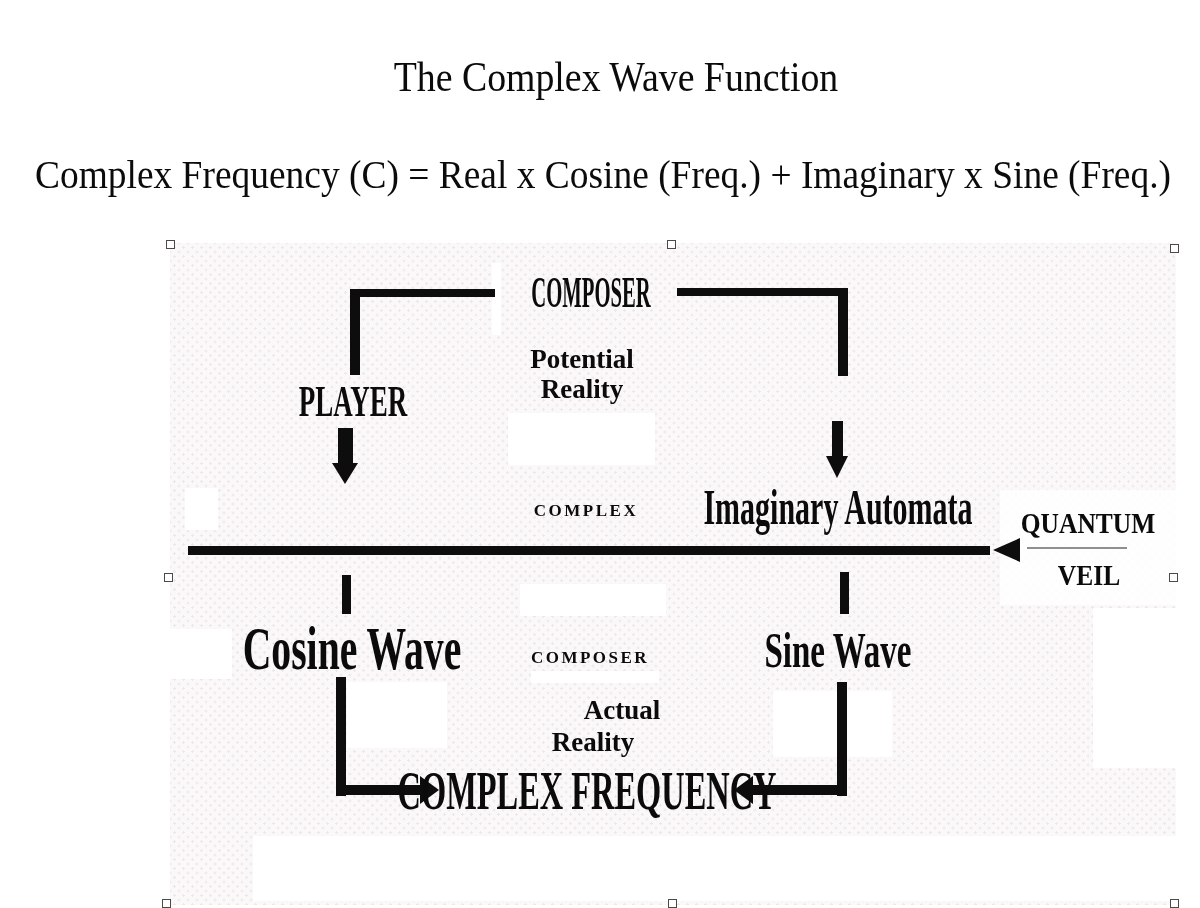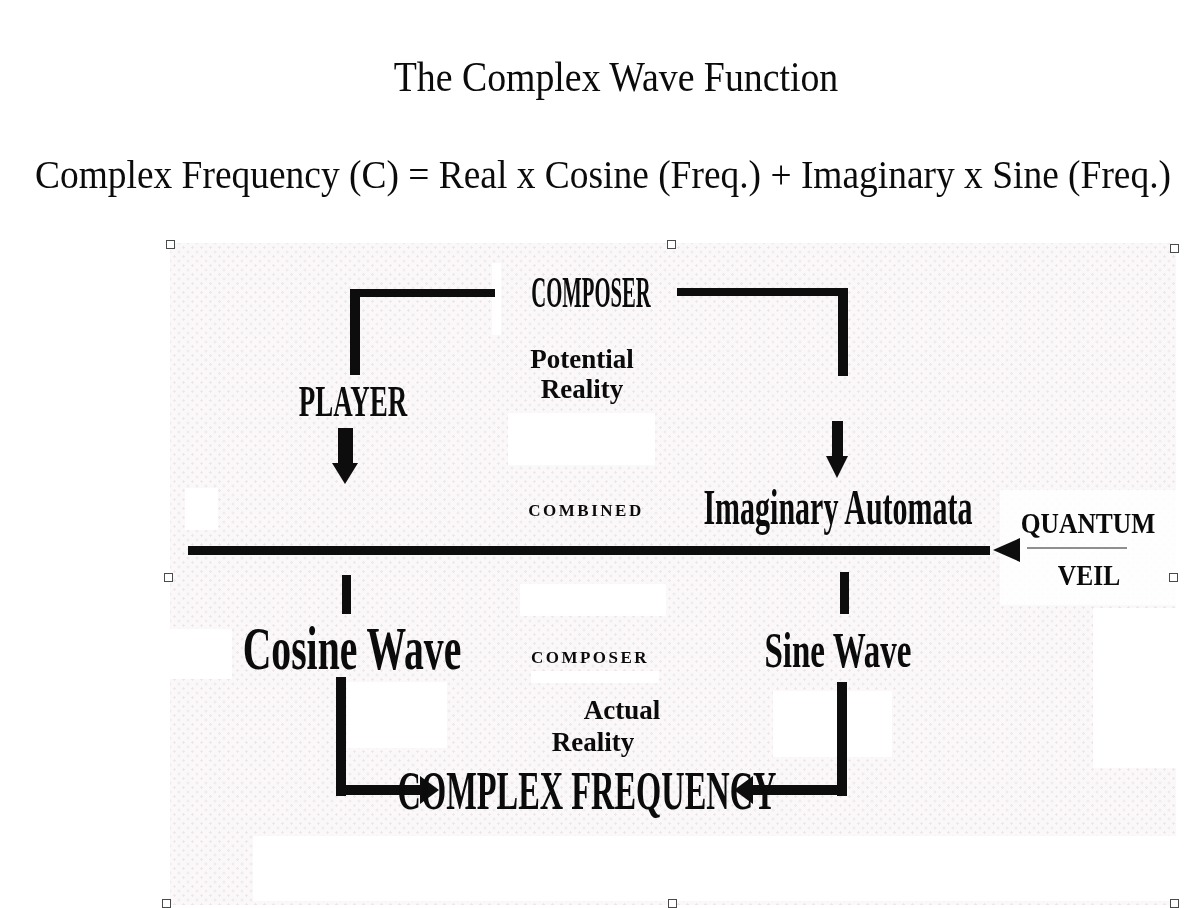--- a/index.html
+++ b/index.html
@@ -97,21 +97,21 @@
 
   <div class="tnode boldserif" style="left:412px;top:116px;">
     <span>Potential</span>
   </div>
   <div class="tnode boldserif" style="left:412px;top:146px;">
     <span>Reality</span>
   </div>
 
 
   <div class="tnode smallcaps" style="left:416px;top:267px;">
-    <span>COMBINED</span>
+    <span>COMPLEX</span>
   </div>
 
   <div class="tnode bigcond" style="left:668px;top:264px;font-size:50px;">
     <span class="cond" style="transform:scaleX(0.6);">Imaginary Automata</span>
   </div>
 
   <div class="tnode bigcond" style="left:918px;top:280px;font-size:30px;">
     <span class="cond" style="transform:scaleX(0.85);">QUANTUM</span>
   </div>
   <div class="tnode bigcond" style="left:919px;top:332px;font-size:30px;">

